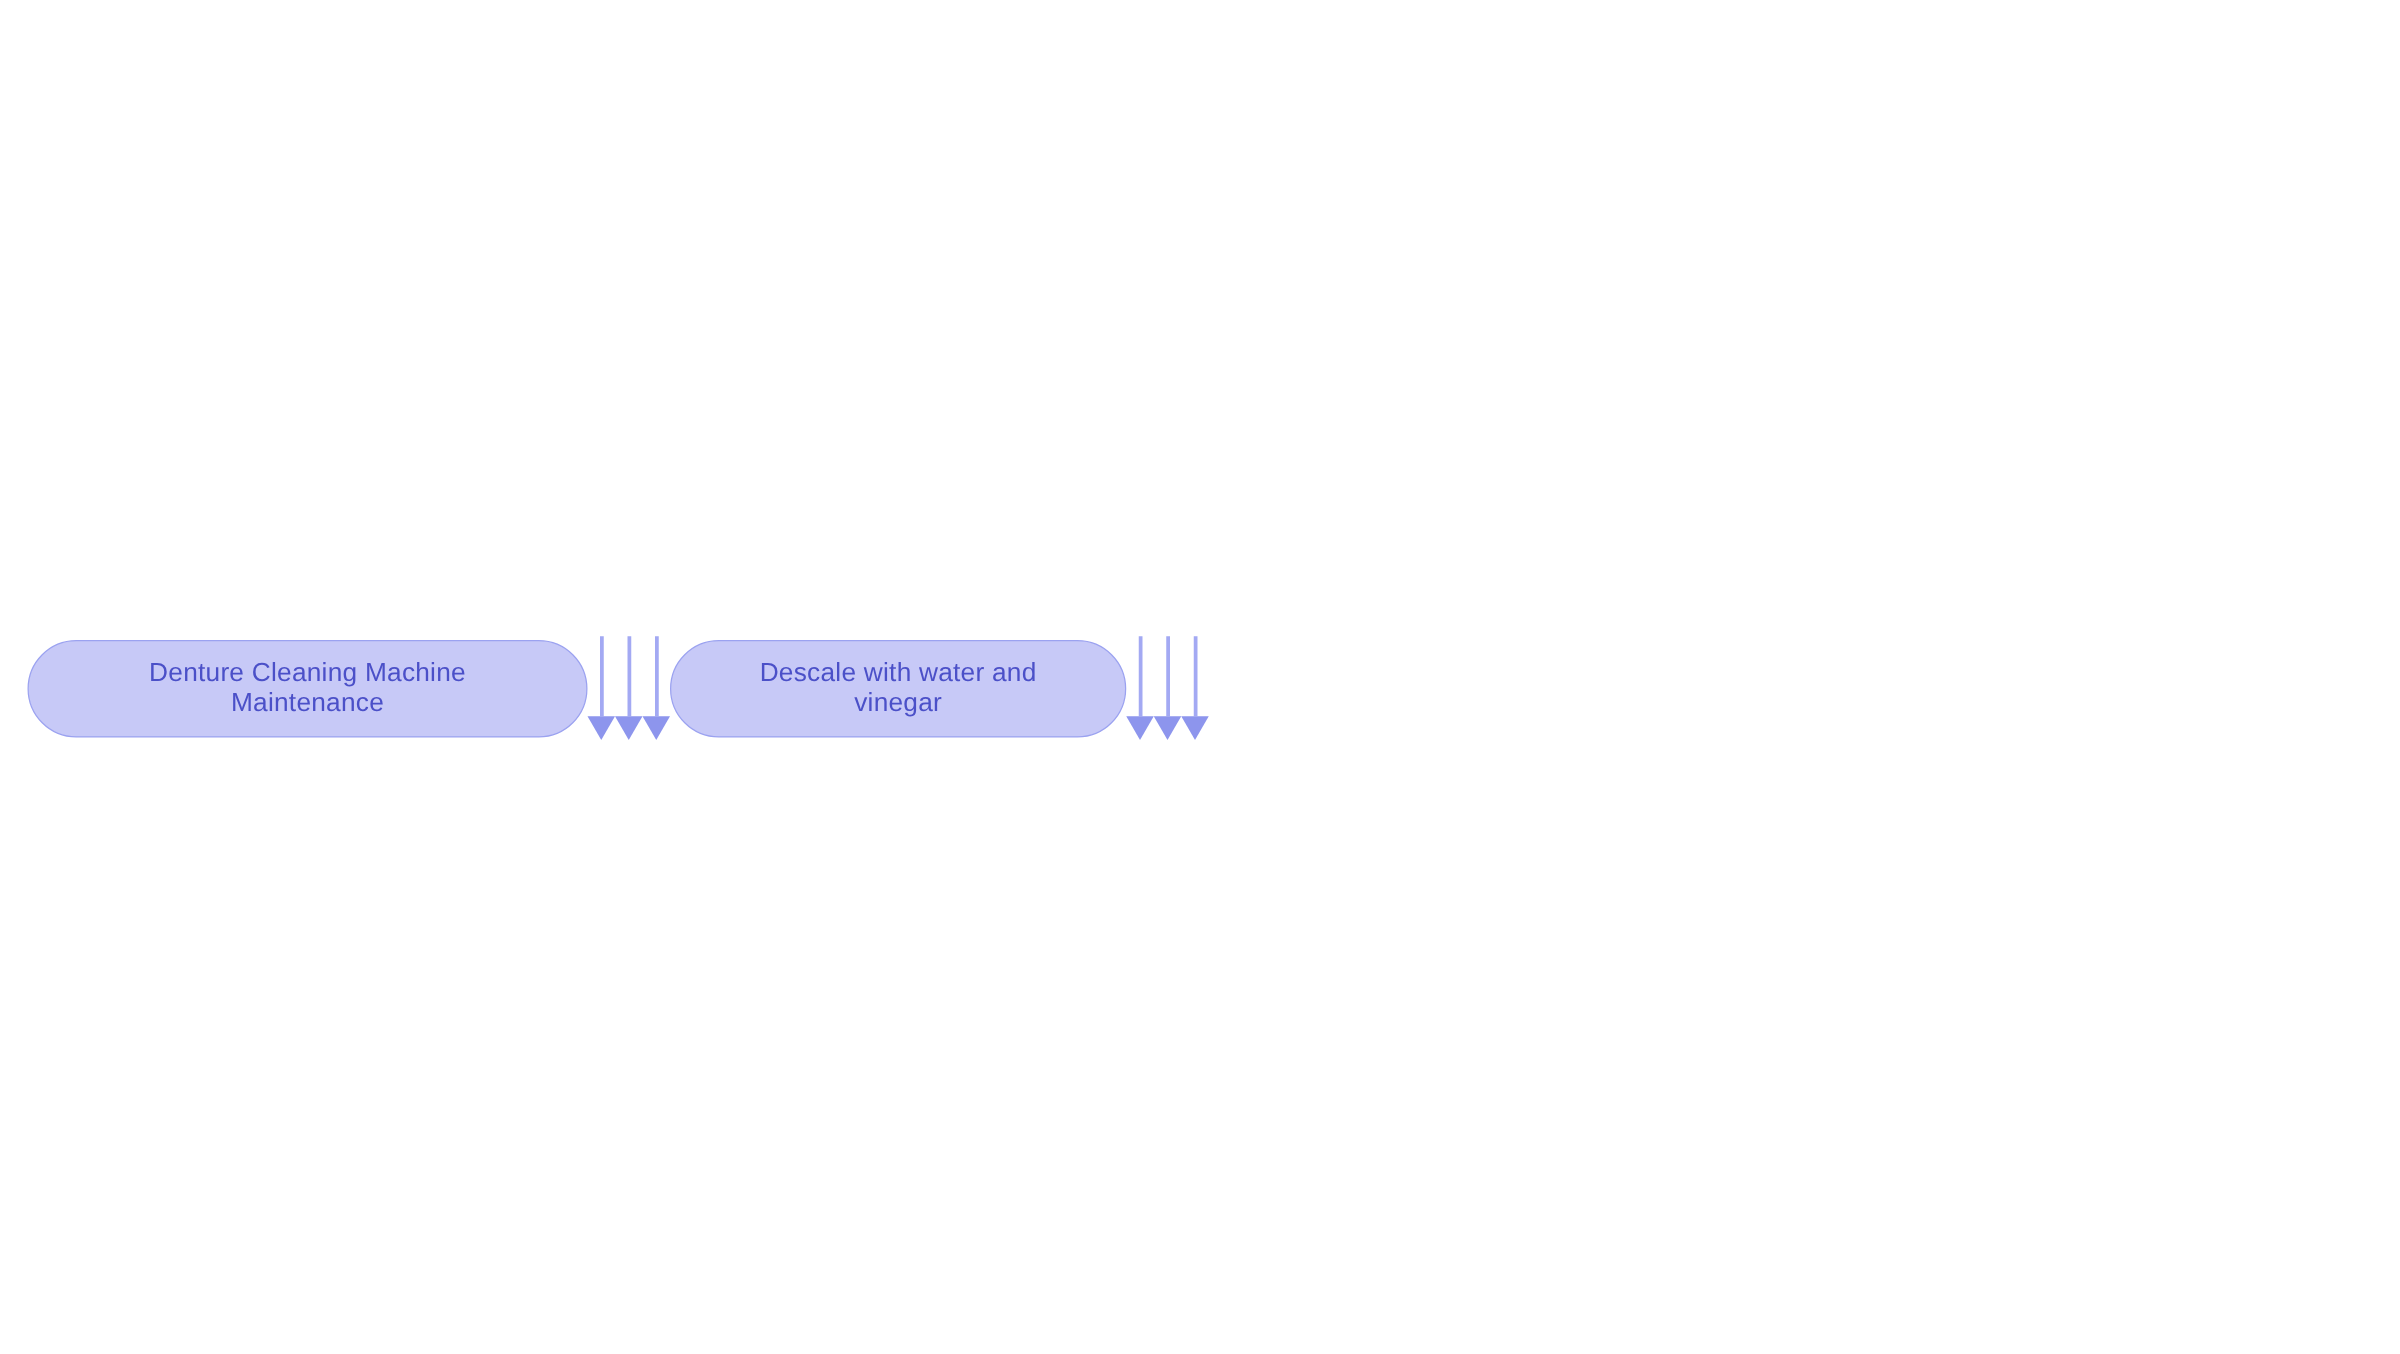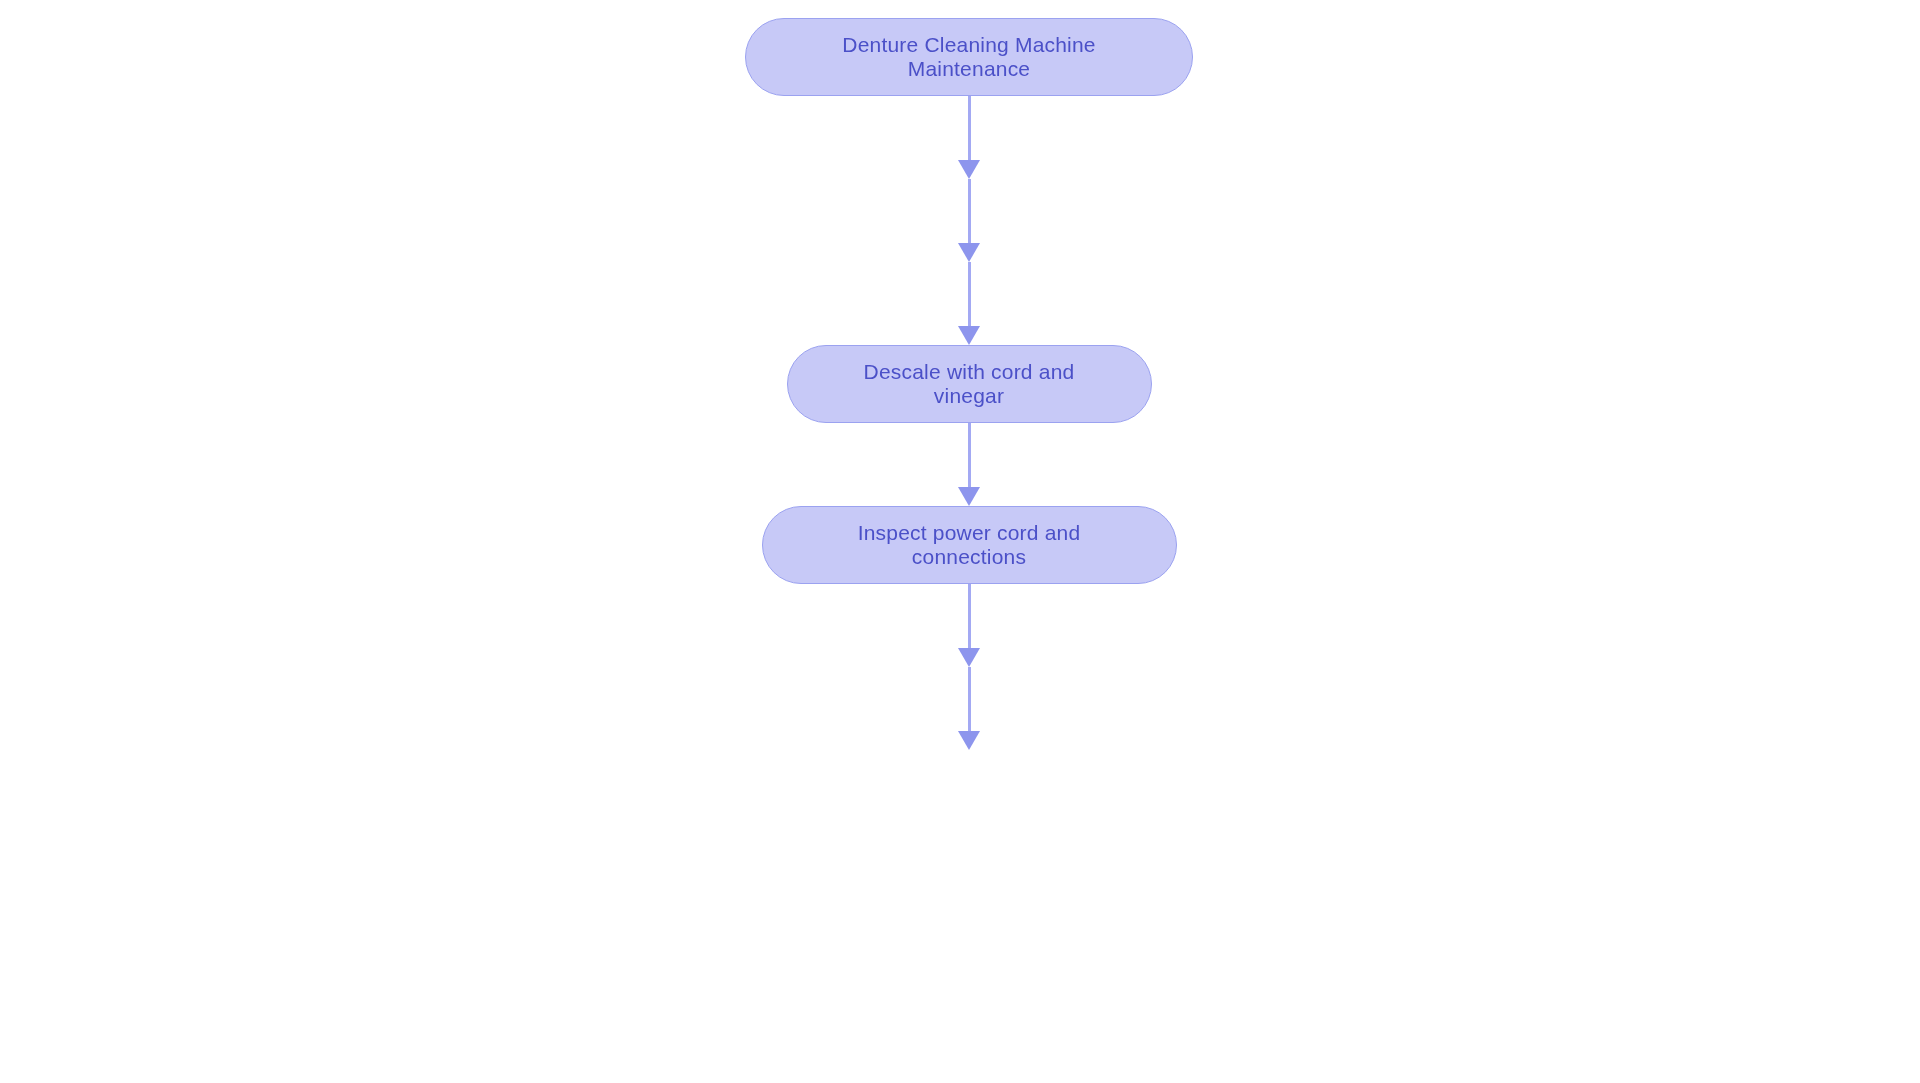--- a/index.html
+++ b/index.html
@@ -15,21 +15,20 @@
     width: 1920px;
     height: 1083px;
     background: var(--background);
     font-family: "Liberation Sans", sans-serif;
     overflow: hidden;
   }
   .canvas {
     width: 1916px;
     height: 1083px;
     display: flex;
-    flex-direction: column;
     align-items: center;
     padding-top: 18px;
     padding-left: 22px;
   }
   .node {
     height: 78px;
     border-radius: 40px;
     background: var(--node-fill);
     border: 1.5px solid var(--node-border);
     color: var(--node-text);
@@ -86,28 +85,27 @@
     <div class="arrow-line"></div>
     <div class="arrow-head"></div>
   </div>
 
 
   <div class="arrow">
     <div class="arrow-line"></div>
     <div class="arrow-head"></div>
   </div>
 
-  <div class="node n3">Descale with cord and vinegar</div>
+  <div class="node n3">Descale with water and vinegar</div>
 
   <div class="arrow">
     <div class="arrow-line"></div>
     <div class="arrow-head"></div>
   </div>
 
-  <div class="node n4">Inspect power cord and connections</div>
 
   <div class="arrow">
     <div class="arrow-line"></div>
     <div class="arrow-head"></div>
   </div>
 
 
   <div class="arrow">
     <div class="arrow-line"></div>
     <div class="arrow-head"></div>

